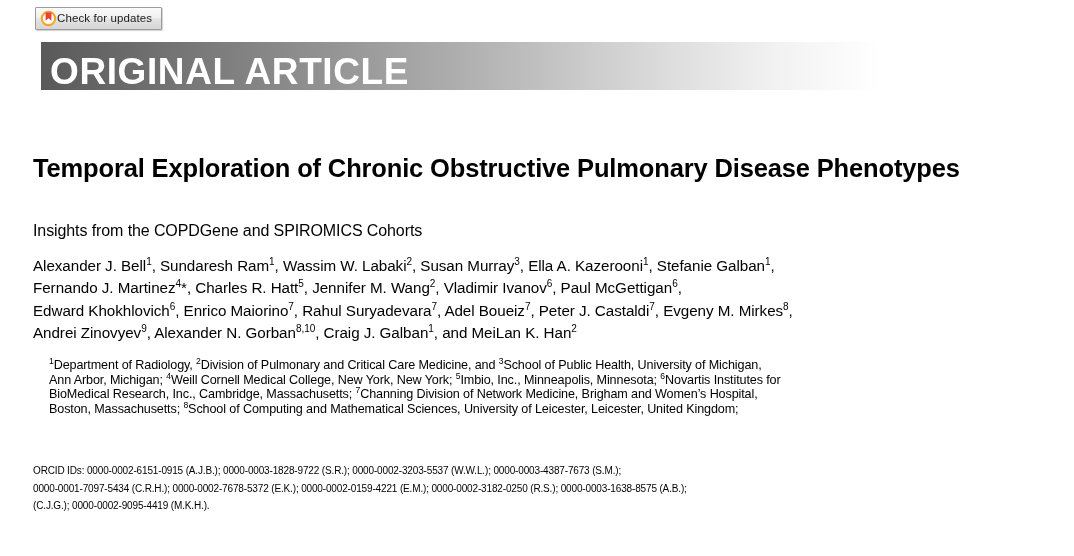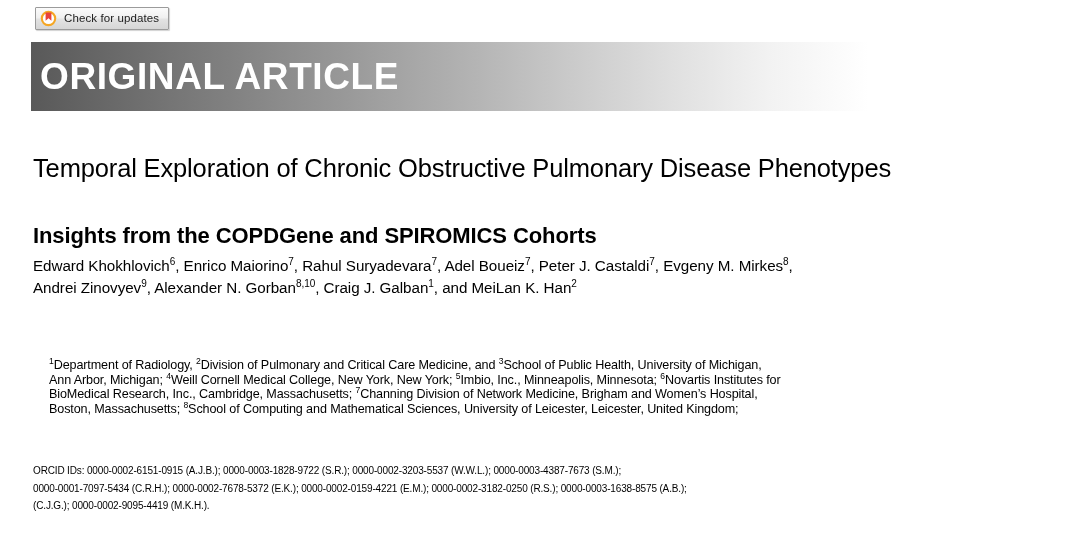--- a/index.html
+++ b/index.html
@@ -18,21 +18,20 @@
 
   
   .crossmark-wrap {
     position: absolute;
     left: 35px;
     top: 7px;
   }
   .crossmark-btn {
     display: inline-flex;
     align-items: center;
-    gap: 7px;
     padding: 2px 9px 2px 4px;
     background: linear-gradient(to bottom, #fbfbfb 0%, #f0f0f0 45%, #e2e2e2 55%, #d6d6d6 100%);
     border: 1px solid #9b9b9b;
     border-radius: 1px;
     box-shadow: 1px 1px 1px rgba(0,0,0,0.18);
     cursor: pointer;
     user-select: none;
   }
   .crossmark-icon {
     width: 17px;
@@ -44,64 +43,64 @@
     font-size: 11.5px;
     line-height: 15px;
     color: #1b1b1b;
     white-space: nowrap;
     letter-spacing: 0.1px;
   }
 
   
   .banner {
     position: absolute;
-    left: 31px;
+    left: 41px;
     top: 42px;
     width: 838px;
-    height: 69px;
+    height: 48px;
     background: linear-gradient(to right,
         #595959 0%,
         #6d6d6d 12%,
         #858585 26%,
         #9d9d9d 40%,
         #b4b4b4 53%,
         #cdcdcd 66%,
         #e2e2e2 78%,
         #f2f2f2 88%,
         #ffffff 100%);
     display: flex;
-    align-items: center;
+    align-items: flex-end;
   }
   .banner-text {
     font-size: 37px;
     font-weight: bold;
     color: #ffffff;
     letter-spacing: 0.6px;
     padding-left: 9px;
     line-height: 1;
   }
 
   
   .title {
     position: absolute;
     left: 33px;
     top: 136px;
     width: 990px;
     font-size: 25.5px;
-    font-weight: normal;
+    font-weight: bold;
     line-height: 30px;
     letter-spacing: -0.15px;
   }
   .subtitle {
     position: absolute;
     left: 33px;
     top: 204px;
     width: 990px;
-    font-size: 22px;
-    font-weight: bold;
+    font-size: 16px;
+    font-weight: normal;
     line-height: 27px;
     letter-spacing: -0.1px;
   }
 
   
   .authors {
     position: absolute;
     left: 33px;
     top: 255px;
     width: 1012px;
@@ -159,20 +158,22 @@
 </div>
 
 <div class="banner">
   <span class="banner-text">ORIGINAL ARTICLE</span>
 </div>
 
 <h1 class="title">Temporal Exploration of Chronic Obstructive Pulmonary Disease Phenotypes</h1>
 <h2 class="subtitle">Insights from the COPDGene and SPIROMICS Cohorts</h2>
 
 <div class="authors">
+  <span class="nowrap-line">Alexander J. Bell<sup>1</sup>, Sundaresh Ram<sup>1</sup>, Wassim W. Labaki<sup>2</sup>, Susan Murray<sup>3</sup>, Ella A. Kazerooni<sup>1</sup>, Stefanie Galban<sup>1</sup>,</span>
+  <span class="nowrap-line">Fernando J. Martinez<sup>4</sup>*, Charles R. Hatt<sup>5</sup>, Jennifer M. Wang<sup>2</sup>, Vladimir Ivanov<sup>6</sup>, Paul McGettigan<sup>6</sup>,</span>
   <span class="nowrap-line">Edward Khokhlovich<sup>6</sup>, Enrico Maiorino<sup>7</sup>, Rahul Suryadevara<sup>7</sup>, Adel Boueiz<sup>7</sup>, Peter J. Castaldi<sup>7</sup>, Evgeny M. Mirkes<sup>8</sup>,</span>
   <span class="nowrap-line">Andrei Zinovyev<sup>9</sup>, Alexander N. Gorban<sup>8,10</sup>, Craig J. Galban<sup>1</sup>, and MeiLan K. Han<sup>2</sup></span>
 </div>
 
 <div class="affiliations">
   <span class="nowrap-line"><sup>1</sup>Department of Radiology, <sup>2</sup>Division of Pulmonary and Critical Care Medicine, and <sup>3</sup>School of Public Health, University of Michigan,</span>
   <span class="nowrap-line">Ann Arbor, Michigan; <sup>4</sup>Weill Cornell Medical College, New York, New York; <sup>5</sup>Imbio, Inc., Minneapolis, Minnesota; <sup>6</sup>Novartis Institutes for</span>
   <span class="nowrap-line">BioMedical Research, Inc., Cambridge, Massachusetts; <sup>7</sup>Channing Division of Network Medicine, Brigham and Women’s Hospital,</span>
   <span class="nowrap-line">Boston, Massachusetts; <sup>8</sup>School of Computing and Mathematical Sciences, University of Leicester, Leicester, United Kingdom;</span>
 </div>

